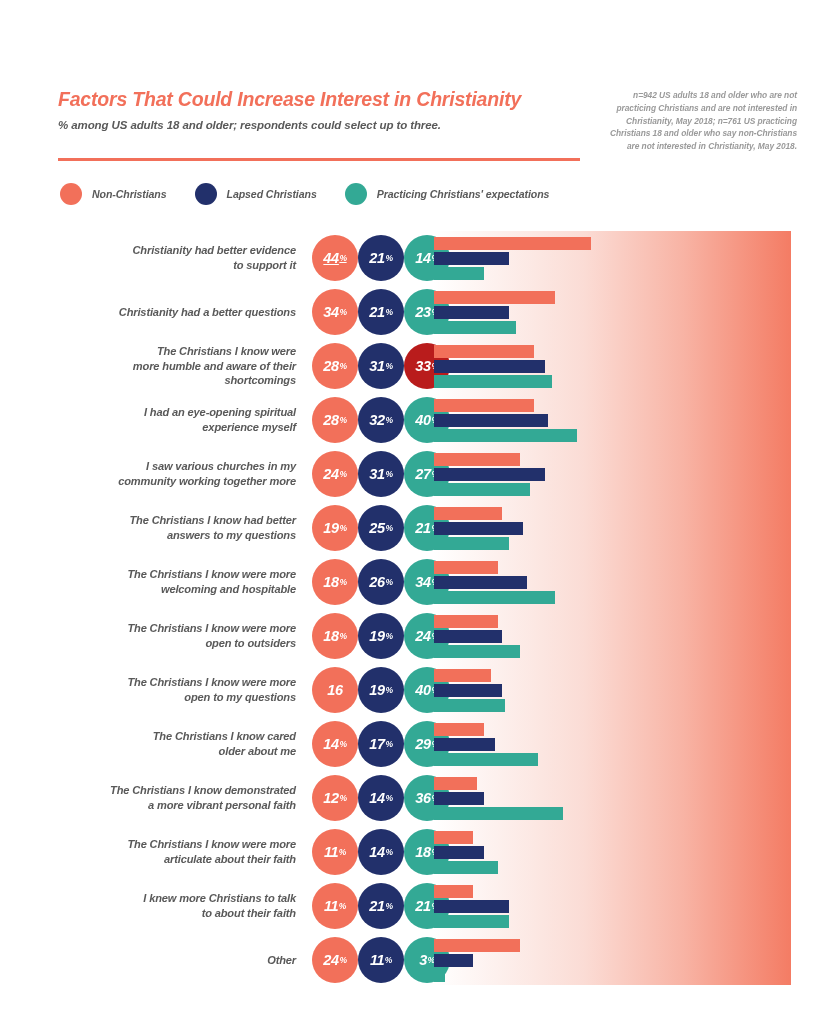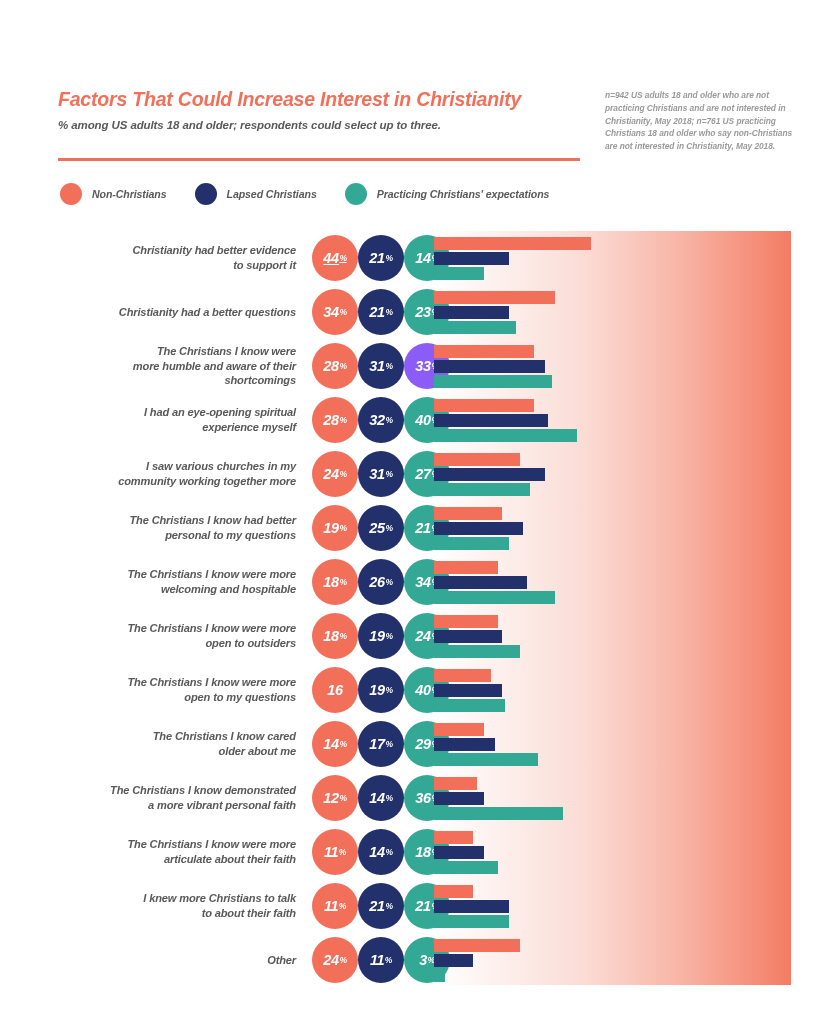--- a/index.html
+++ b/index.html
@@ -55,20 +55,21 @@
     width: 522px;
     height: 3px;
     background: #F2705A;
   }
 
   .source-note {
     position: absolute;
     right: 43px;
     top: 89px;
     width: 192px;
+    text-align: right;
     font-size: 8.4px;
     line-height: 1.52;
     font-weight: bold;
     font-style: italic;
     color: #9A9A9A;
     letter-spacing: -0.05px;
   }
 
   
   .legend {
@@ -300,21 +301,21 @@
           <div class="badges-col">
             <div class="badges">
               <div class="badge" style="background: rgb(242, 112, 90);">
                 <span>28</span>
                 <span class="pct">%</span>
               </div>
               <div class="badge" style="background: rgb(34, 48, 107);">
                 <span>31</span>
                 <span class="pct">%</span>
               </div>
-              <div class="badge" style="background: #8b5cf6;">
+              <div class="badge" style="background: #b91c1c;">
                 <span>33</span>
                 <span class="pct">%</span>
               </div>
             </div>
           </div>
           <div class="bars">
             <div class="bar" style="background: rgb(242, 112, 90); width: 99.96px;"></div>
             <div class="bar" style="background: rgb(34, 48, 107); width: 110.67px;"></div>
             <div class="bar" style="background: rgb(51, 169, 149); width: 117.81px;"></div>
           </div>
@@ -374,21 +375,21 @@
           <div class="bars">
             <div class="bar" style="background: rgb(242, 112, 90); width: 85.68px;"></div>
             <div class="bar" style="background: rgb(34, 48, 107); width: 110.67px;"></div>
             <div class="bar" style="background: rgb(51, 169, 149); width: 96.39px;"></div>
           </div>
         </div>
         <div class="row" style="top: 270px;">
           <div class="labels-col">
             <div class="row-label" style="position: relative; width: 252px;">
               <div>The Christians I know had better</div>
-              <div>personal to my questions</div>
+              <div>answers to my questions</div>
             </div>
           </div>
           <div class="badges-col">
             <div class="badges">
               <div class="badge" style="background: rgb(242, 112, 90);">
                 <span>19</span>
                 <span class="pct">%</span>
               </div>
               <div class="badge" style="background: rgb(34, 48, 107);">
                 <span>25</span>

